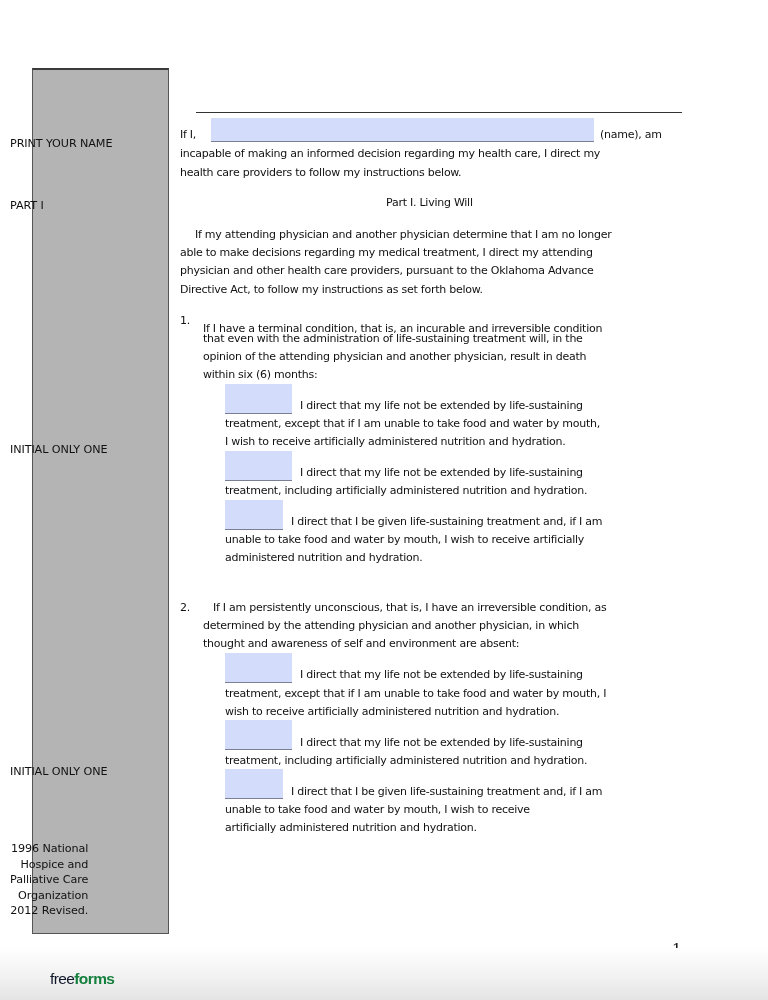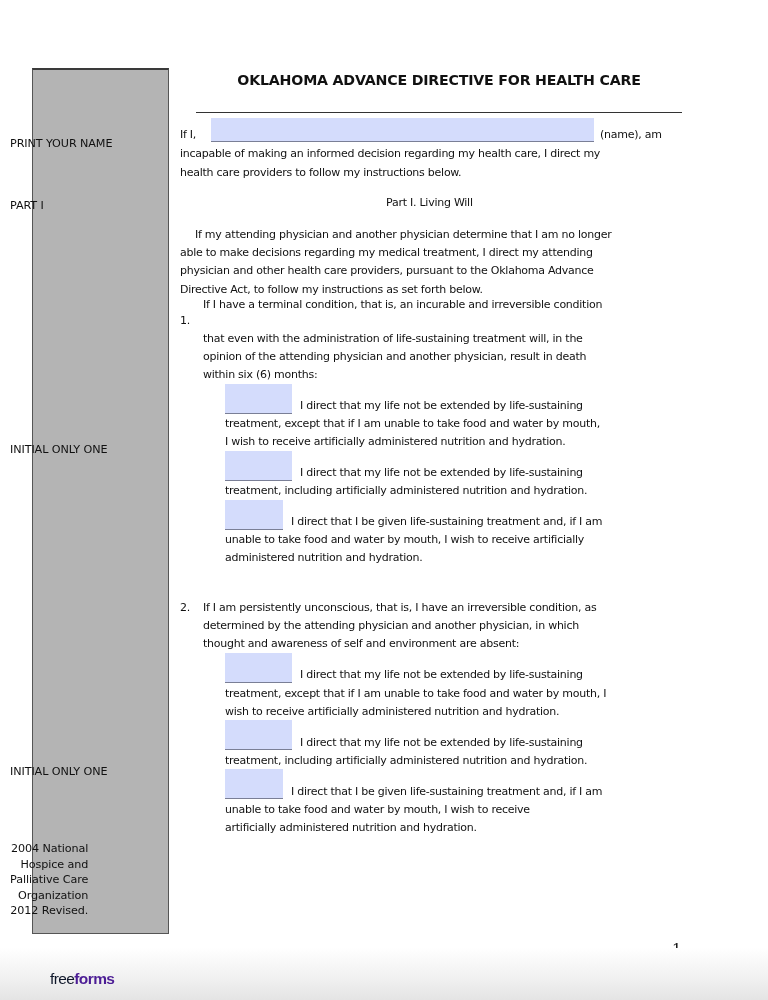--- a/index.html
+++ b/index.html
@@ -43,81 +43,80 @@
   }
   .footer {
     position: absolute; left: 0; top: 948px; width: 768px; height: 52px;
     background: linear-gradient(to bottom, #ffffff 0%, #f0f0f0 60%, #e4e4e4 100%);
   }
   .logo {
     position: absolute; left: 50px; top: 970px; font-family: "Liberation Sans", sans-serif;
     font-size: 15.5px; font-weight: bold; letter-spacing: -0.6px;
   }
   .logo .free { color: #0f172a; font-weight: normal; }
-  .logo .forms { color: #4c1d95; }
+  .logo .forms { color: #15803d; }
   .page-num {
     position: absolute; left: 672px; top: 940px; font-family: "DejaVu Serif", serif; font-size: 15px;
   }
 </style>
 </head>
 <body>
 
 <div class="sidebar"></div>
 <div class="side-label" style="top:136px">PRINT YOUR NAME</div>
 <div class="side-label" style="top:198px">PART I</div>
 <div class="side-label" style="top:442px">INITIAL ONLY ONE</div>
 <div class="side-label" style="top:764px">INITIAL ONLY ONE</div>
 <div class="side-label" style="top:841px">
-  <div>2004 National</div>
+  <div>1996 National</div>
   <div>Hospice and</div>
   <div>Palliative Care</div>
   <div>Organization</div>
   <div>2012 Revised.</div>
 </div>
 
 <div class="doc-title">
-  <div>OKLAHOMA ADVANCE DIRECTIVE FOR HEALTH CARE</div>
 </div>
 <div class="title-rule"></div>
 
 <div class="txt" style="left:180px; top:126px">If I,</div>
 <div class="field" style="left:211px; top:118px; width:383px; height:24px"></div>
 <div class="txt" style="left:600px; top:126px">(name), am</div>
 <div class="txt" style="left:180px; top:145px">incapable of making an informed decision regarding my health care, I direct my</div>
 <div class="txt" style="left:180px; top:164px">health care providers to follow my instructions below.</div>
 
 <div class="txt bold" style="left:386px; top:194px">Part I.  Living Will</div>
 
 <div class="txt" style="left:195px; top:226px">If my attending physician and another physician determine that I am no longer</div>
 <div class="txt" style="left:180px; top:244px">able to make decisions regarding my medical treatment, I direct my attending</div>
 <div class="txt" style="left:180px; top:262px">physician and other health care providers, pursuant to the Oklahoma Advance</div>
 <div class="txt" style="left:180px; top:281px">Directive Act, to follow my instructions as set forth below.</div>
 
 <div class="txt" style="left:180px; top:312px">1.</div>
-<div class="txt" style="left:203px; top:296px">If I have a terminal condition, that is, an incurable and irreversible condition</div>
+<div class="txt" style="left:203px; top:320px">If I have a terminal condition, that is, an incurable and irreversible condition</div>
 <div class="txt" style="left:203px; top:330px">that even with the administration of life-sustaining treatment will, in the</div>
 <div class="txt" style="left:203px; top:348px">opinion of the attending physician and another physician, result in death</div>
 <div class="txt" style="left:203px; top:366px">within six (6) months:</div>
 
 <div class="field" style="left:225px; top:384px; width:67px; height:30px"></div>
 <div class="txt" style="left:300px; top:397px">I direct that my life not be extended by life-sustaining</div>
 <div class="txt" style="left:225px; top:415px">treatment, except that if I am unable to take food and water by mouth,</div>
 <div class="txt" style="left:225px; top:433px">I wish to receive artificially administered nutrition and hydration.</div>
 
 <div class="field" style="left:225px; top:451px; width:67px; height:30px"></div>
 <div class="txt" style="left:300px; top:464px">I direct that my life not be extended by life-sustaining</div>
 <div class="txt" style="left:225px; top:482px">treatment, including artificially administered nutrition and hydration.</div>
 
 <div class="field" style="left:225px; top:500px; width:58px; height:30px"></div>
 <div class="txt" style="left:291px; top:513px">I direct that I be given life-sustaining treatment and, if I am</div>
 <div class="txt" style="left:225px; top:531px">unable to take food and water by mouth, I wish to receive artificially</div>
 <div class="txt" style="left:225px; top:549px">administered nutrition and hydration.</div>
 
 <div class="txt" style="left:180px; top:599px">2.</div>
-<div class="txt" style="left:203px; top:599px">If I am persistently unconscious, that is, I have an irreversible condition, as</div>
+<div class="txt" style="left:213px; top:599px">If I am persistently unconscious, that is, I have an irreversible condition, as</div>
 <div class="txt" style="left:203px; top:617px">determined by the attending physician and another physician, in which</div>
 <div class="txt" style="left:203px; top:635px">thought and awareness of self and environment are absent:</div>
 
 <div class="field" style="left:225px; top:653px; width:67px; height:30px"></div>
 <div class="txt" style="left:300px; top:666px">I direct that my life not be extended by life-sustaining</div>
 <div class="txt" style="left:225px; top:685px">treatment, except that if I am unable to take food and water by mouth, I</div>
 <div class="txt" style="left:225px; top:703px">wish to receive artificially administered nutrition and hydration.</div>
 
 <div class="field" style="left:225px; top:720px; width:67px; height:30px"></div>
 <div class="txt" style="left:300px; top:734px">I direct that my life not be extended by life-sustaining</div>

